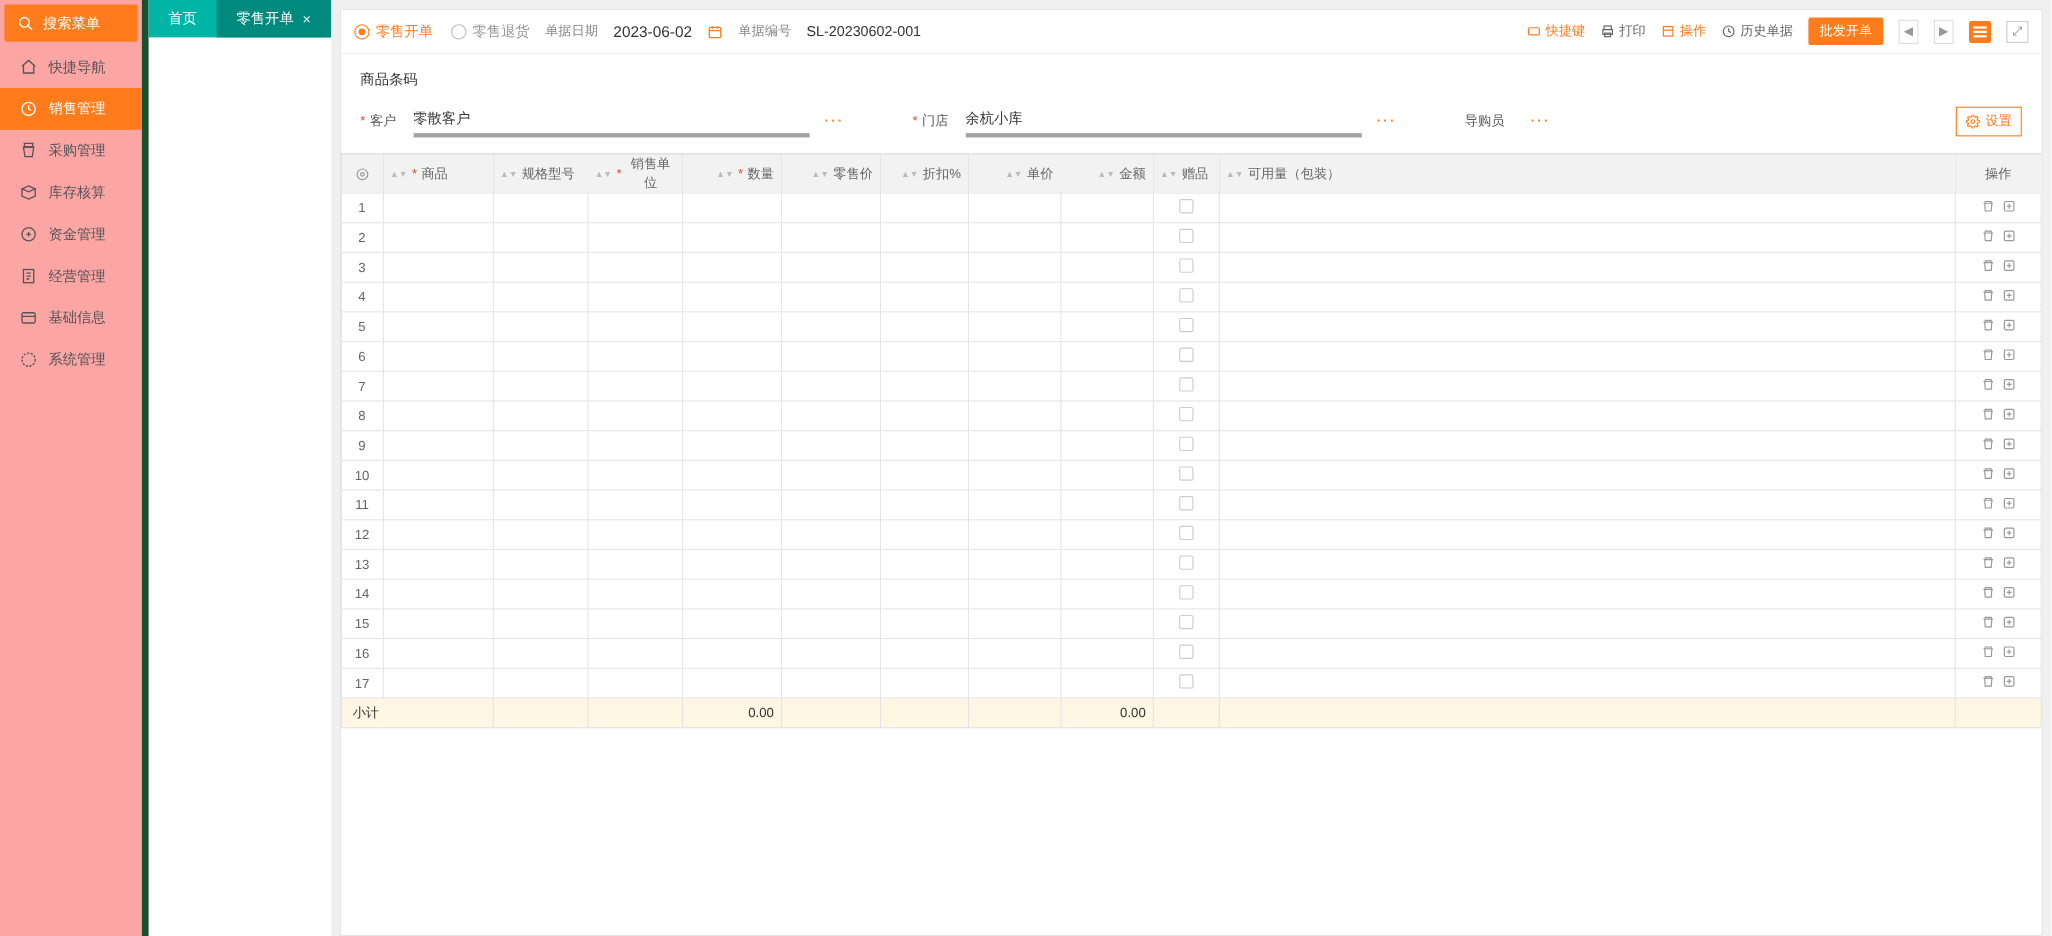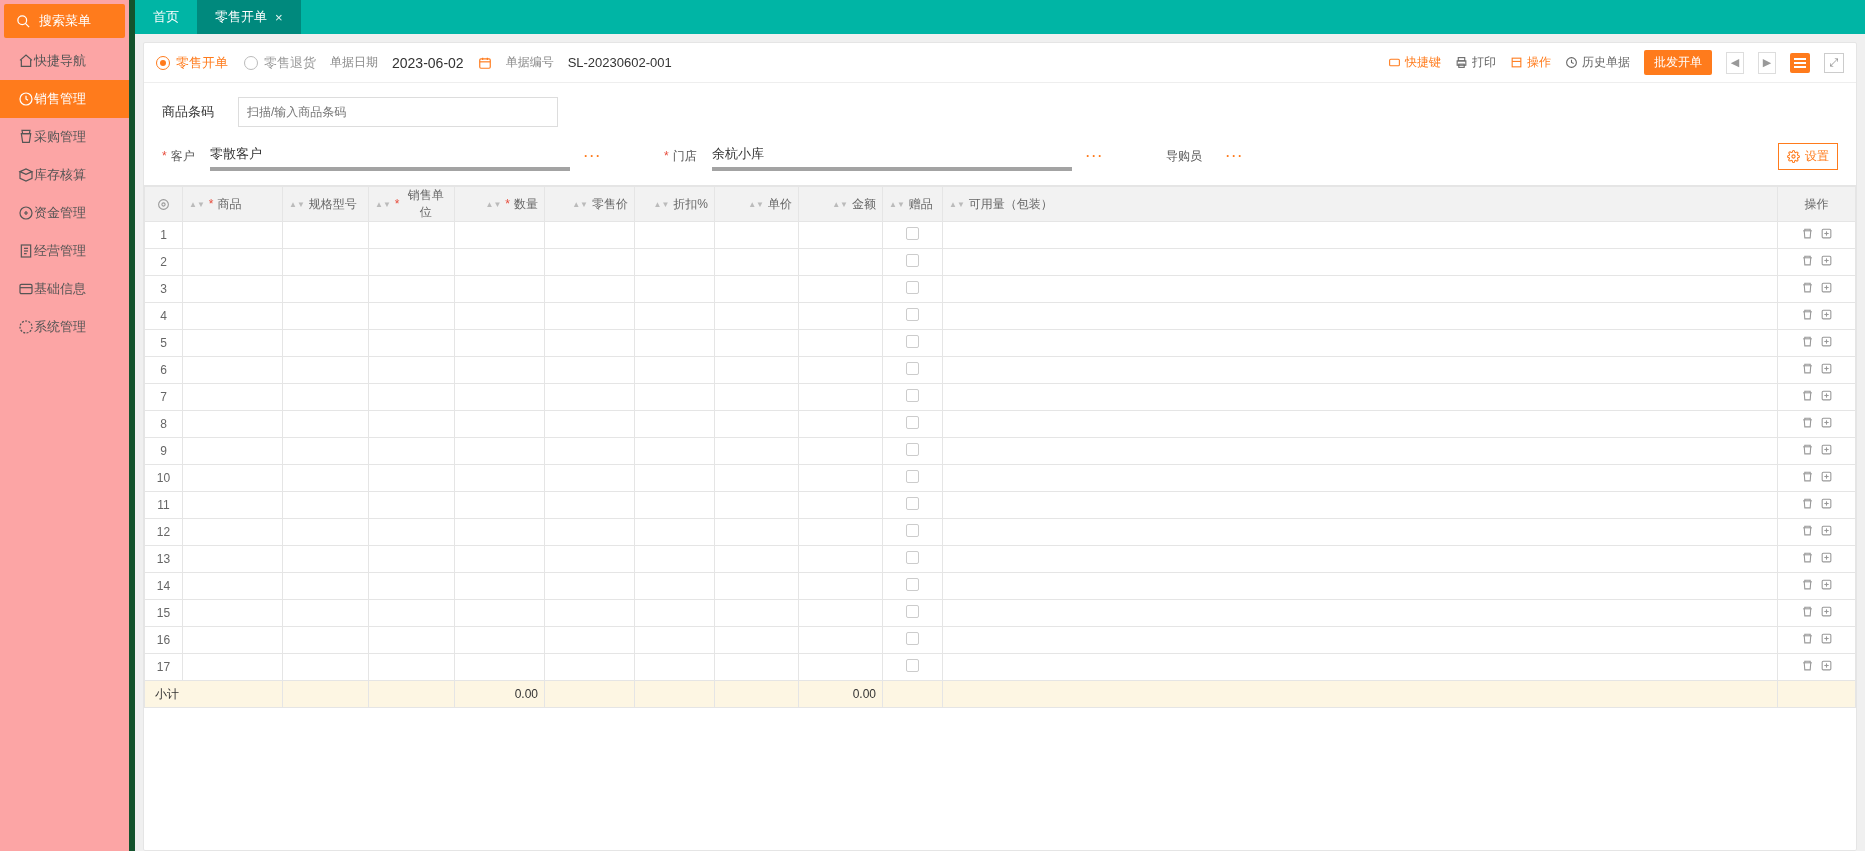--- a/index.html
+++ b/index.html
@@ -1,23 +1,23 @@
 <!DOCTYPE html>
 <html><head>
 <meta charset="utf-8">
 <style>
 * { box-sizing: border-box; margin: 0; padding: 0; }
 body { font-family: "Microsoft YaHei", Arial, sans-serif; font-size: 12px; color: #333; background: #fff; overflow: hidden; }
 .app { display: flex; height: 851px; width: 1865px; }
 .sidebar { width: 135px; background: #fca5a5; border-right: 6px solid #14532d; display: flex; flex-direction: column; }
 .search-menu { height: 34px; background: #ff7b1c; color: #fff; display: flex; align-items: center; padding: 0 12px; gap: 8px; font-size: 13px; cursor: pointer; margin: 4px; border-radius: 2px; }
-.menu-item { height: 38px; display: flex; align-items: center; padding: 0 18px; gap: 0; font-size: 13px; color: #555; cursor: pointer; }
+.menu-item { height: 38px; display: flex; align-items: center; padding: 0 18px; gap: 10px; font-size: 13px; color: #555; cursor: pointer; }
 .menu-item.active { background: #ff7b1c; color: #fff; }
 .menu-item .mi-icon { width: 16px; height: 16px; display: flex; align-items: center; justify-content: center; }
-.main { flex: 1; display: flex; flex-direction: column; min-width: 0; }
+.main { flex: 1; display: flex; min-width: 0; }
 .tabbar { height: 34px; background: #00b5a5; display: flex; align-items: stretch; color: #fff; }
 .tab { padding: 0 18px; display: flex; align-items: center; gap: 8px; font-size: 13px; cursor: pointer; }
 .tab.active { background: #00897d; }
 .tab-close { font-size: 13px; opacity: .9; }
 .content { flex: 1; padding: 8px 8px 0 8px; display: flex; flex-direction: column; background: #f0f0f0; min-height: 0; }
 .panel { background: #fff; border: 1px solid #e5e5e5; border-radius: 2px; flex: 1; display: flex; flex-direction: column; min-height: 0; }
 .topbar { height: 40px; display: flex; align-items: center; padding: 0 12px; border-bottom: 1px solid #eee; gap: 14px; }
 .radio-group { display: flex; gap: 16px; align-items: center; }
 .radio { display: flex; align-items: center; gap: 6px; font-size: 13px; cursor: pointer; }
 .radio-circle { width: 14px; height: 14px; border-radius: 50%; border: 1px solid #bbb; display: flex; align-items: center; justify-content: center; }
@@ -229,21 +229,20 @@
           <div class="nav-btn">◀</div>
           <div class="nav-btn">▶</div>
           <div class="sq-btn">
               <div class="bars"></div>
             </div>
           <div class="sq-btn2">⤢</div>
         </div>
 
         <div class="filters">
           <span class="barcode-label">商品条码</span>
-          <input class="barcode-input" placeholder="扫描/输入商品条码" style="">
         </div>
 
         <div class="filters2">
           <span class="fld-label"><span class="req-star">*</span><span>客户</span></span>
           <div class="fld-value" style="max-width:360px">
               <span>零散客户</span>
             </div>
           <span class="fld-more">···</span>
 
           <span style="width:40px"></span>

